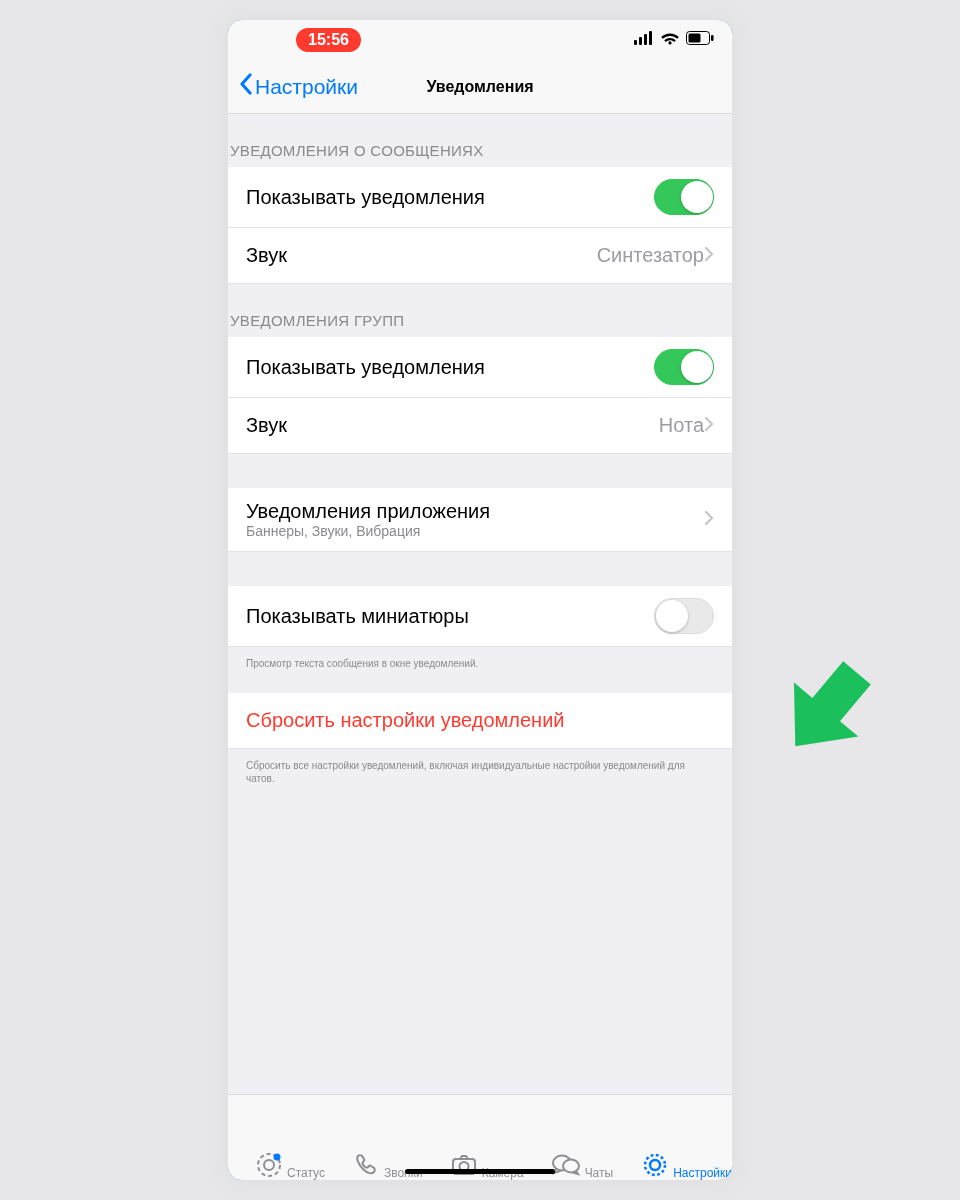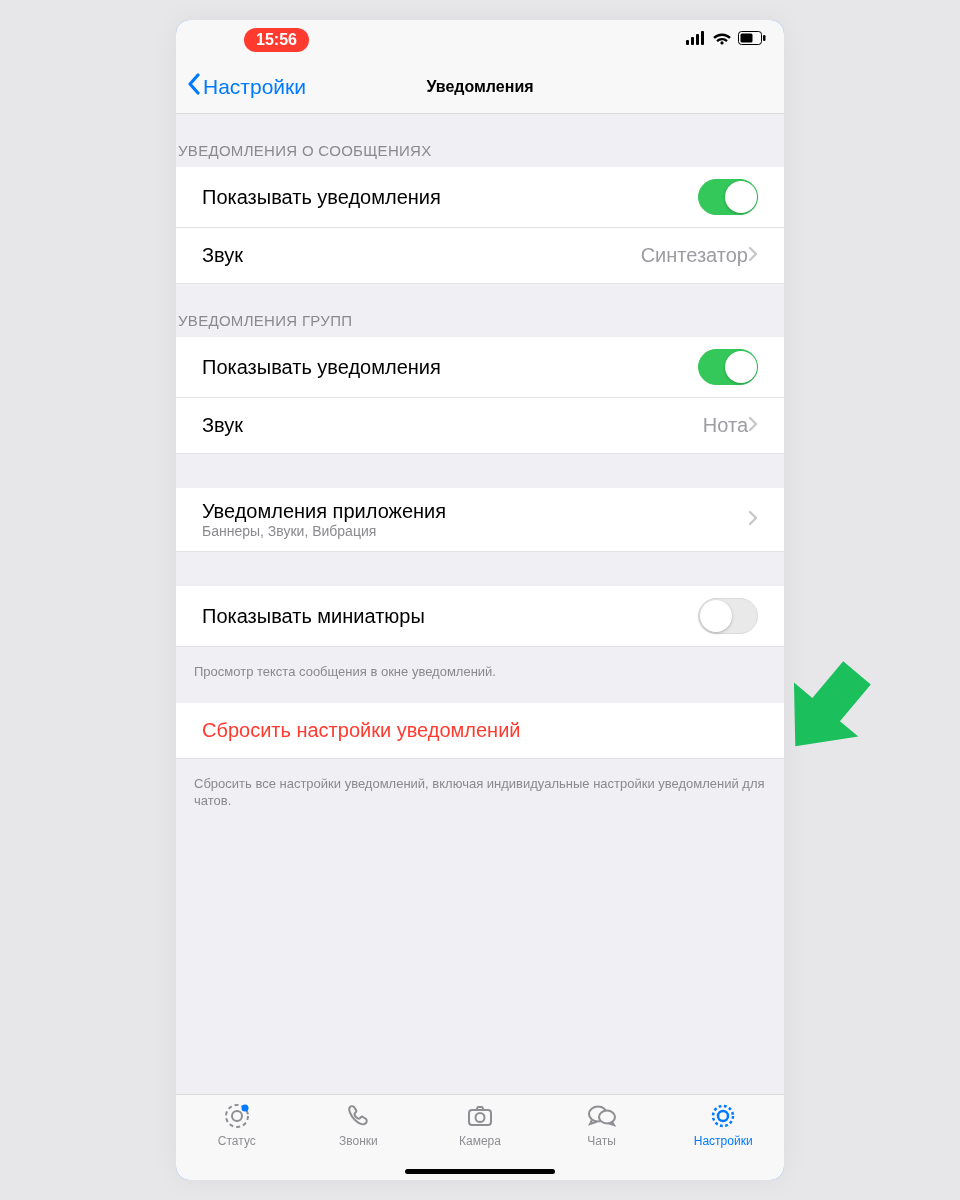--- a/index.html
+++ b/index.html
@@ -6,21 +6,21 @@
   html, body { width: 960px; height: 1200px; }
   body {
     font-family: -apple-system, "Helvetica Neue", Arial, sans-serif;
     background: #e7e7e9;
     display: flex;
     align-items: center;
     justify-content: center;
     position: relative;
   }
   .phone {
-    width: 608px;
+    width: 504px;
     height: 1160px;
     background: #3b82f6;
     border-radius: 14px;
     overflow: hidden;
     position: relative;
     box-shadow: 0 0 30px rgba(0,0,0,0.05);
   }
   
   .statusbar {
     height: 40px;
@@ -75,37 +75,37 @@
   }
   .section-header {
     font-size: 15px;
     color: #8a8a8e;
     letter-spacing: 0.3px;
     padding: 28px 18px 8px 2px;
   }
   .cell {
     background: #fff;
     min-height: 56px;
-    padding: 12px 26px;
+    padding: 12px 18px;
     display: flex;
     align-items: center;
     justify-content: space-between;
     border-bottom: 1px solid #e3e3e5;
     position: relative;
   }
   .cell:first-of-type { border-top: 1px solid #e3e3e5; }
   .cell .label { font-size: 20px; color: #000; }
   .cell .label.destructive { color: #ff3b30; }
   .cell .sub { font-size: 14px; color: #8a8a8e; margin-top: 0; }
   .cell .value { font-size: 20px; color: #9c9ca1; display: flex; align-items: center; }
   .cell .left { display: flex; flex-direction: column; }
   .footer-text {
-    font-size: 13px;
+    font-size: 10px;
     color: #8a8a8e;
-    padding: 16px 18px 0 18px;
+    padding: 10px 18px 0 18px;
     line-height: 1.35;
   }
   
   .toggle {
     width: 60px; height: 36px;
     border-radius: 18px;
     position: relative;
     background: #e9e9ea;
     border: 1px solid #dcdcde;
   }
@@ -130,25 +130,25 @@
     height: 86px;
     background: #f8f8f8;
     border-top: 1px solid #d9d9db;
     display: flex;
     justify-content: space-around;
     padding-top: 6px;
   }
   .tab {
     flex: 1;
     display: flex;
-    flex-direction: column;
-    align-items: center;
+    align-items: flex-end;
     gap: 3px;
     color: #8e8e93;
     font-size: 12px;
+    padding-left: 26px;
   }
   .tab.active { color: #007aff; }
   .tab .ticon { height: 30px; display: flex; align-items: center; justify-content: center; }
   .home-indicator {
     position: absolute;
     bottom: 6px; left: 50%;
     transform: translateX(-50%);
     width: 150px; height: 5px;
     background: #000;
     border-radius: 3px;

